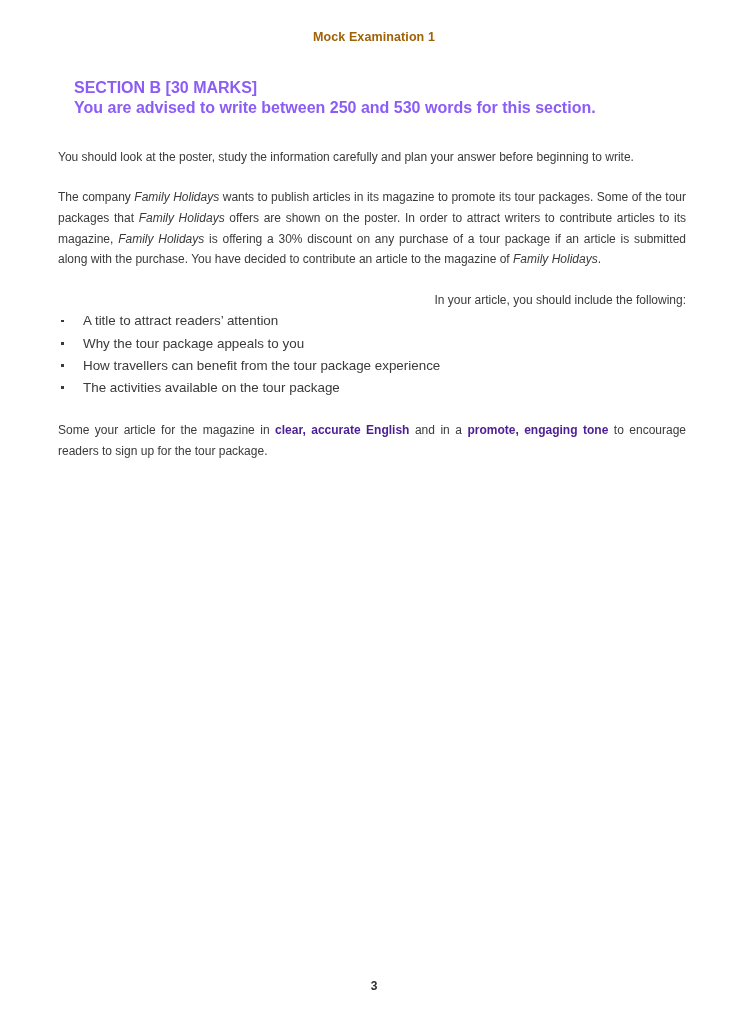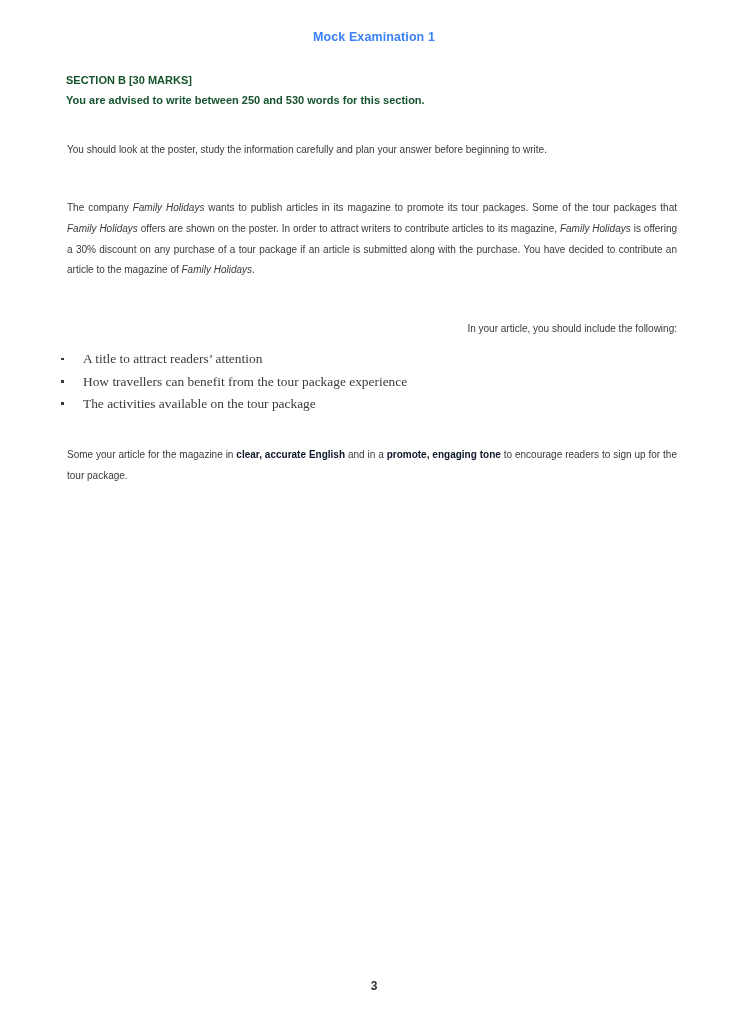--- a/index.html
+++ b/index.html
@@ -21,73 +21,72 @@
 
   
   .run-header {
     position: absolute;
     top: 30px;
     left: 0;
     width: 748px;
     text-align: center;
     font-size: 12.5px;
     font-weight: bold;
-    color: #3b82f6;
+    color: #a16207;
     letter-spacing: 0.1px;
   }
 
   
   .content {
     position: absolute;
     left: 58px;
     top: 62px;
     width: 628px;
   }
 
   .para {
-    font-size: 10px;
+    font-size: 12px;
     line-height: 20.6px;
     text-align: justify;
     text-justify: inter-word;
-    margin: 9px;
+    margin: 0;
     color: #3a3a3a;
   }
   .para.last-ragged {
     text-align: right;
   }
 
   .heading-block {
-    font-size: 11px;
+    font-size: 16px;
     line-height: 20.4px;
     font-weight: bold;
-    color: #14532d;
-    margin: 8px;
+    color: #8b5cf6;
+    margin: 16px;
   }
   .heading-line {
     display: block;
   }
 
   .gap-sm { height: 12px; }
   .gap-md { height: 20px; }
   .gap-lg { height: 21px; }
 
   em.ital {
     font-style: italic;
   }
   strong.bld {
     font-weight: bold;
-    color: #0f172a;
+    color: #4c1d95;
   }
 
   
   .bullets {
     list-style: none;
     margin: 0;
     padding: 0;
-    font-family: Liberation Serif, serif;
   }
   .bullets li {
     position: relative;
     padding-left: 25px;
     font-size: 13.4px;
     line-height: 22.2px;
     color: #3a3a3a;
   }
   .bullets li .dot {
     position: absolute;
@@ -131,20 +130,21 @@
     <div class="gap-md"></div>
 
     <p class="para"><span>The company </span><em class="ital">Family Holidays</em><span> wants to publish articles in its magazine to promote its tour packages. Some of the tour packages that </span><em class="ital">Family Holidays</em><span> offers are shown on the poster. In order to attract writers to contribute articles to its magazine, </span><em class="ital">Family Holidays</em><span> is offering a 30% discount on any purchase of a tour package if an article is submitted along with the purchase. You have decided to contribute an article to the magazine of </span><em class="ital">Family Holidays</em><span>.</span></p>
 
     <div class="gap-md"></div>
 
     <p class="para last-ragged">In your article, you should include the following:</p>
 
     <ul class="bullets">
       <li><span class="dot"></span><span>A title to attract readers’ attention</span></li>
+      <li><span class="dot"></span><span>Why the tour package appeals to you</span></li>
       <li><span class="dot"></span><span>How travellers can benefit from the tour package experience</span></li>
       <li><span class="dot"></span><span>The activities available on the tour package</span></li>
     </ul>
 
     <div class="gap-lg"></div>
 
     <p class="para"><span>Some your article for the magazine in </span><strong class="bld">clear, accurate English</strong><span> and in a </span><strong class="bld">promote, engaging tone</strong><span> to encourage readers to sign up for the tour package.</span></p>
 
     <div class="gap-md"></div>
 

